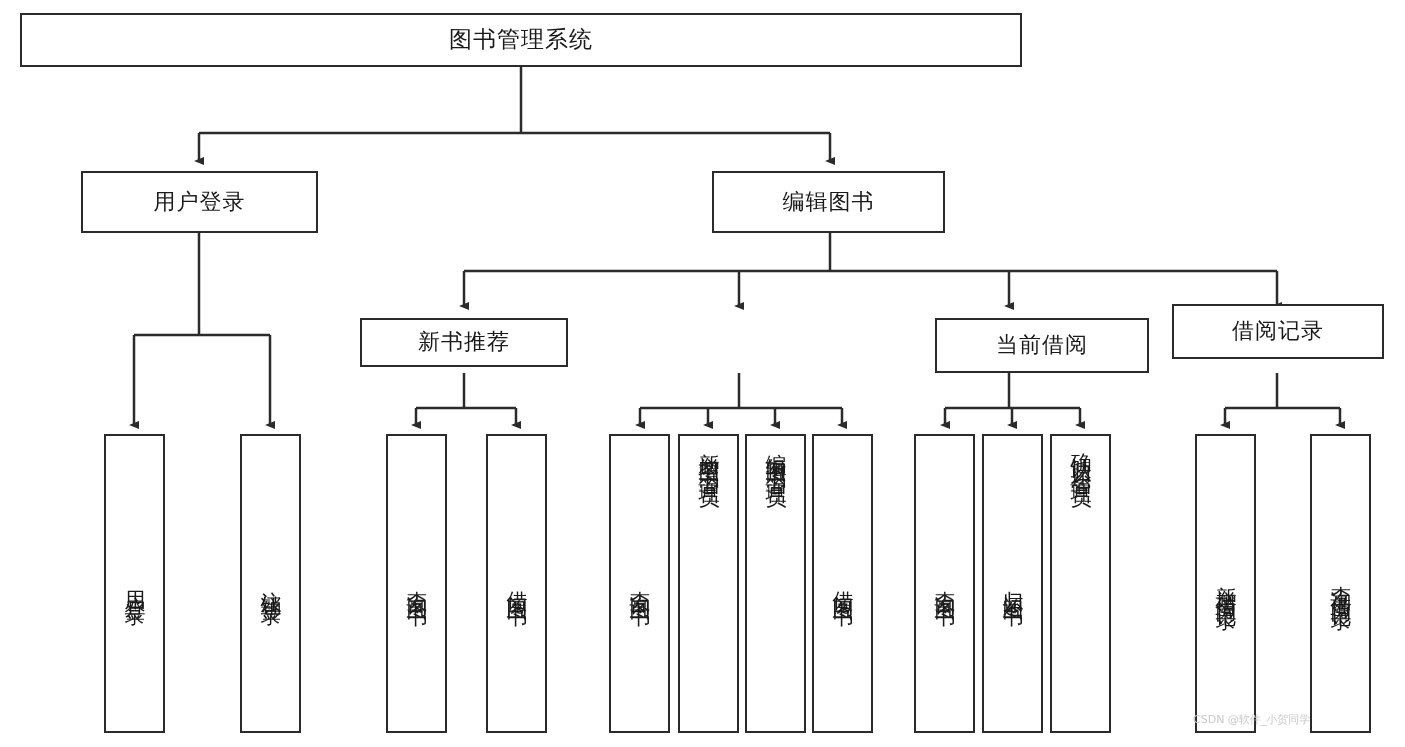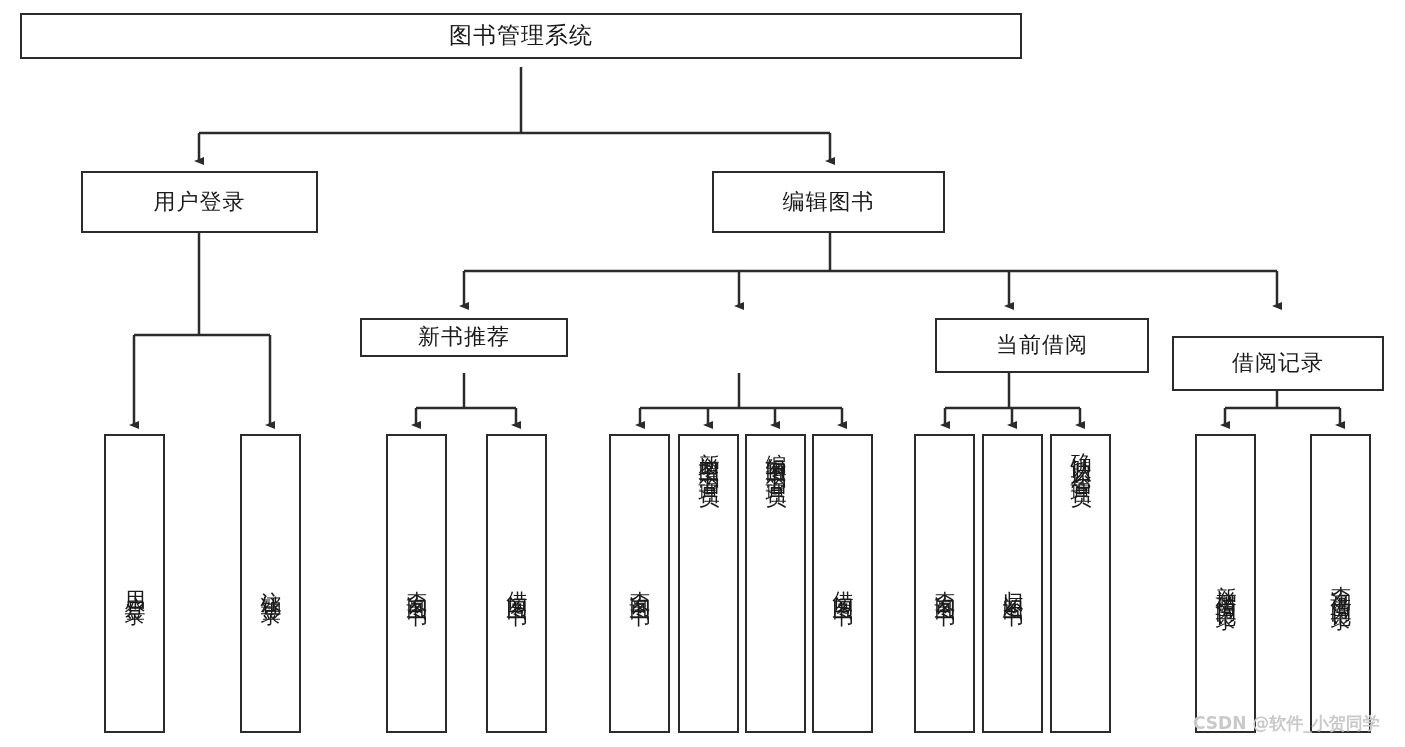--- a/index.html
+++ b/index.html
@@ -60,26 +60,25 @@
     display: block;
   }
   .vtext.mid {
     margin-top: auto;
     margin-bottom: auto;
   }
   .watermark {
     position: absolute;
     left: 1193px;
     top: 712px;
-    font-size: 17px;
+    font-size: 11px;
     color: #c9c9c9;
     white-space: nowrap;
     z-index: 5;
     font-family: "DejaVu Sans", "Liberation Sans", sans-serif;
-    font-weight: bold;
   }
 </style>
 </head>
 <body>
 
 <div id="canvas">
 
   <svg class="wires" viewBox="0 0 1405 747" xmlns="http://www.w3.org/2000/svg">
     <defs>
       <marker id="arrow" markerWidth="10" markerHeight="10" refX="5" refY="5" orient="auto" markerUnits="userSpaceOnUse">
@@ -123,38 +122,38 @@
       <path d="M1012,408 L1012,425" marker-end="url(#arrow)"></path>
       <path d="M1080,408 L1080,425" marker-end="url(#arrow)"></path>
 
       <path d="M1277,373 L1277,408"></path>
       <path d="M1225,408 L1340,408"></path>
       <path d="M1225,408 L1225,425" marker-end="url(#arrow)"></path>
       <path d="M1340,408 L1340,425" marker-end="url(#arrow)"></path>
     </g>
   </svg>
 
-  <div class="node h root" style="left:20px; top:13px; width:1002px; height:46px;">
+  <div class="node h root" style="left:20px; top:13px; width:1002px; height:54px;">
     <span>图书管理系统</span>
   </div>
 
   <div class="node h" style="left:81px; top:171px; width:237px; height:62px;">
     <span>用户登录</span>
   </div>
   <div class="node h" style="left:712px; top:171px; width:233px; height:62px;">
     <span>编辑图书</span>
   </div>
 
-  <div class="node h" style="left:360px; top:318px; width:208px; height:39px;">
+  <div class="node h" style="left:360px; top:318px; width:208px; height:49px;">
     <span>新书推荐</span>
   </div>
   <div class="node h" style="left:903px; top:318px; width:214px; height:55px;margin-left:32px;">
     <span>当前借阅</span>
   </div>
-  <div class="node h" style="left:1172px; top:336px; width:212px; height:55px;">
+  <div class="node h" style="left:1172px; top:304px; width:212px; height:55px;">
     <span>借阅记录</span>
   </div>
 
   <div class="node v" style="left:104px; top:434px; width:61px; height:299px;">
     <span class="vtext mid">用户登录</span>
   </div>
   <div class="node v" style="left:240px; top:434px; width:61px; height:299px;">
     <span class="vtext mid">注销登录</span>
   </div>
 

